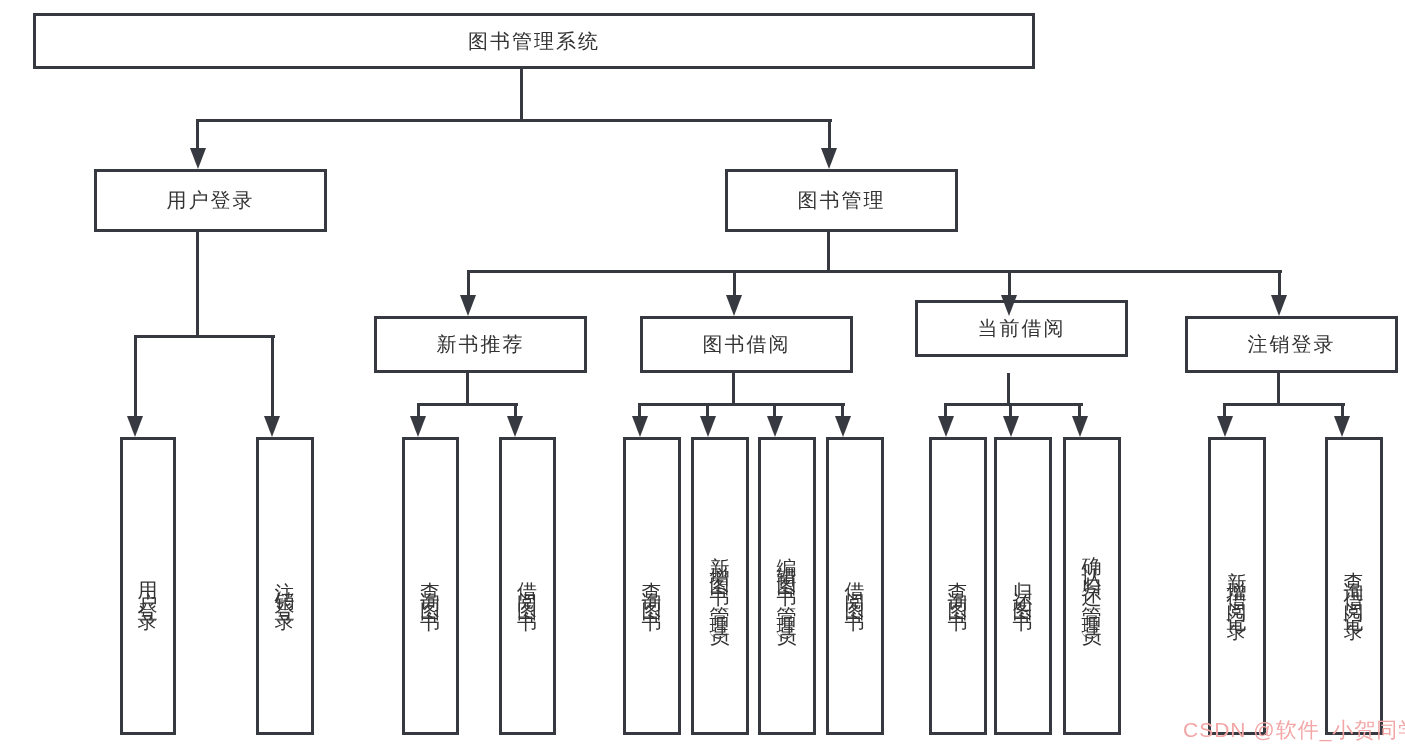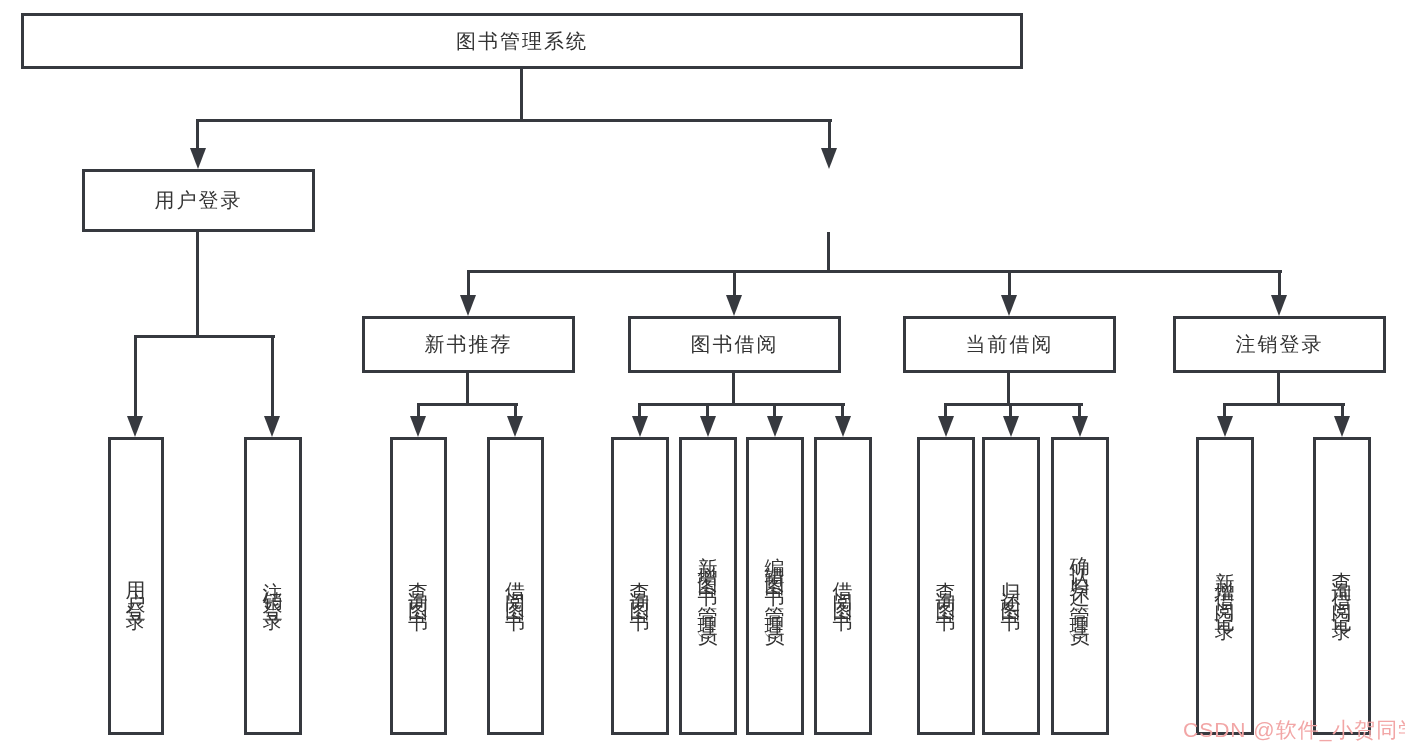--- a/index.html
+++ b/index.html
@@ -12,20 +12,21 @@
   }
   .box{
     position:absolute;
     box-sizing:border-box;
     border:3px solid #36393f;
     background:#ffffff;
     color:#333333;
     display:flex;
     align-items:center;
     justify-content:center;
+    margin-left:12px;
   }
   .box.h span{
     font-size:20px;
     letter-spacing:2px;
     white-space:nowrap;
   }
   .box.v{
     writing-mode:vertical-rl;
     text-orientation:mixed;
   }
@@ -61,30 +62,33 @@
 <div class="canvas">
 
   <div class="box h" style="left:21px;top:13px;width:1002px;height:56px">
     <span>图书管理系统</span>
   </div>
 
   <div class="box h" style="left:82px;top:169px;width:233px;height:63px">
     <span>用户登录</span>
   </div>
 
+  <div class="box h" style="left:713px;top:169px;width:233px;height:63px">
+    <span>图书管理</span>
+  </div>
 
   <div class="box h" style="left:628px;top:316px;width:213px;height:57px">
     <span>图书借阅</span>
   </div>
 
   <div class="box h" style="left:362px;top:316px;width:213px;height:57px">
     <span>新书推荐</span>
   </div>
 
-  <div class="box h" style="left:903px;top:316px;width:213px;height:57px">
+  <div class="box h" style="left:903px;top:300px;width:213px;height:57px">
     <span>当前借阅</span>
   </div>
 
   <div class="box h" style="left:1173px;top:316px;width:213px;height:57px">
     <span>注销登录</span>
   </div>
 
   <div class="box v" style="left:108px;top:437px;width:56px;height:298px">
     <span>用户登录</span>
   </div>

